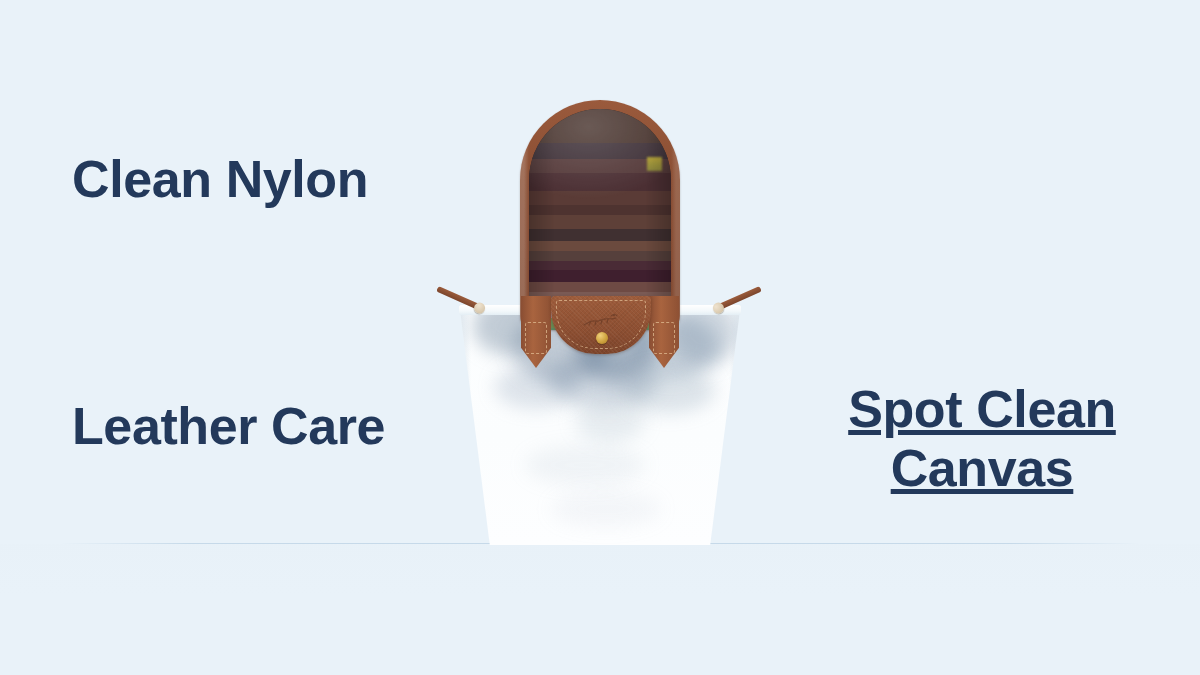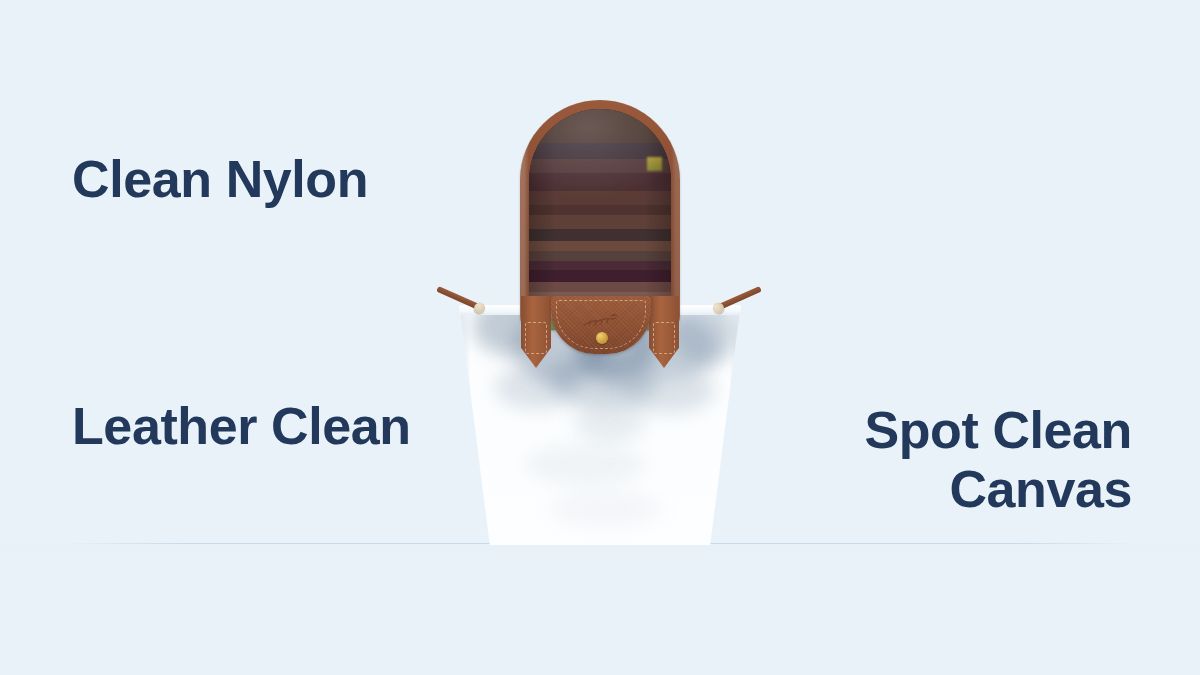--- a/index.html
+++ b/index.html
@@ -29,21 +29,21 @@
     font-weight:bold;
     font-size:52px;
     line-height:59px;
     letter-spacing:-.4px;
     white-space:pre-line;
     user-select:none;
   }
   #lbl-clean-nylon{left:72px;top:150px;text-align:left;}
   #lbl-remove-stains{right:68px;top:150px;text-align:right;}
   #lbl-leather-care{left:72px;top:397px;text-align:left;}
-  #lbl-spot-clean{right:68px;top:401px;text-align:right;width:300px;}
+  #lbl-spot-clean{right:68px;top:380px;text-align:center;width:300px;text-decoration:underline;}
 
   
   #bag{position:absolute;left:415px;top:100px;width:370px;height:450px;}
 
   
   .bag-body{
     position:absolute;left:40px;top:205px;width:290px;height:240px;
     background:
       linear-gradient(180deg,#fdfeff 0%,#fbfdfe 55%,#fdfeff 100%);
     clip-path:polygon(1.5% 0%, 98.5% 0%, 88% 100%, 12% 100%);
@@ -168,21 +168,21 @@
 <body>
 
 <div id="stage" style="background: rgb(233, 242, 249);">
 
   <div class="surface-wash"></div>
   <div class="surface-line"></div>
 
   <div class="label" id="lbl-clean-nylon" style="color: rgb(35, 57, 91);">Clean Nylon</div>
 
 
-  <div class="label" id="lbl-leather-care" style="color: rgb(35, 57, 91);">Leather Clean</div>
+  <div class="label" id="lbl-leather-care" style="color: rgb(35, 57, 91);">Leather Care</div>
 
   <div class="label" id="lbl-spot-clean" style="color: rgb(35, 57, 91);">Spot Clean Canvas</div>
 
   <div id="bag">
 
     <div class="bag-body">
       <div class="smoke" id="smoke-layer">
           <i style="left: 18px; top: -8px; width: 72px; height: 58px; background: rgba(112, 136, 158, 0.42);"></i>
           <i style="left: 58px; top: 6px; width: 96px; height: 72px; background: rgba(96, 122, 148, 0.38);"></i>
           <i style="left: 120px; top: -4px; width: 82px; height: 82px; background: rgba(84, 112, 140, 0.46);"></i>

